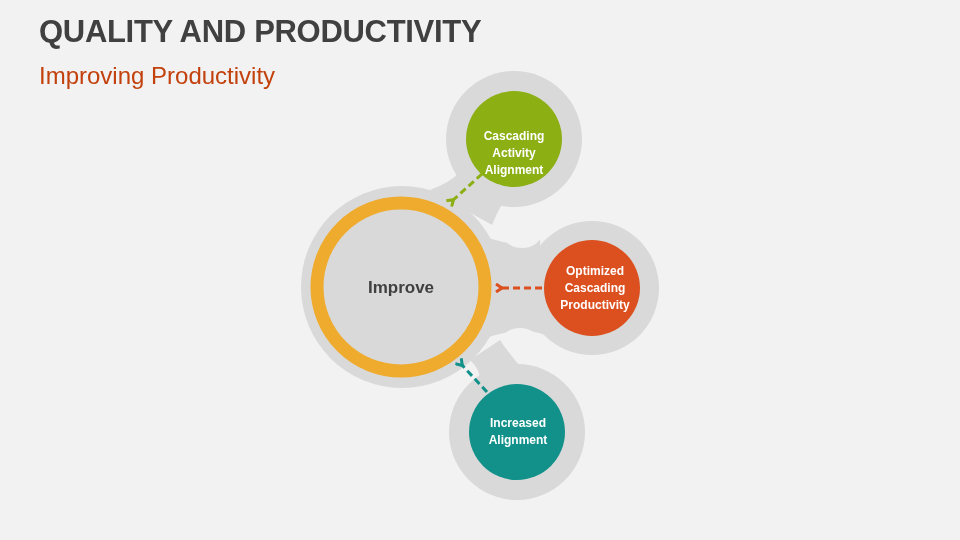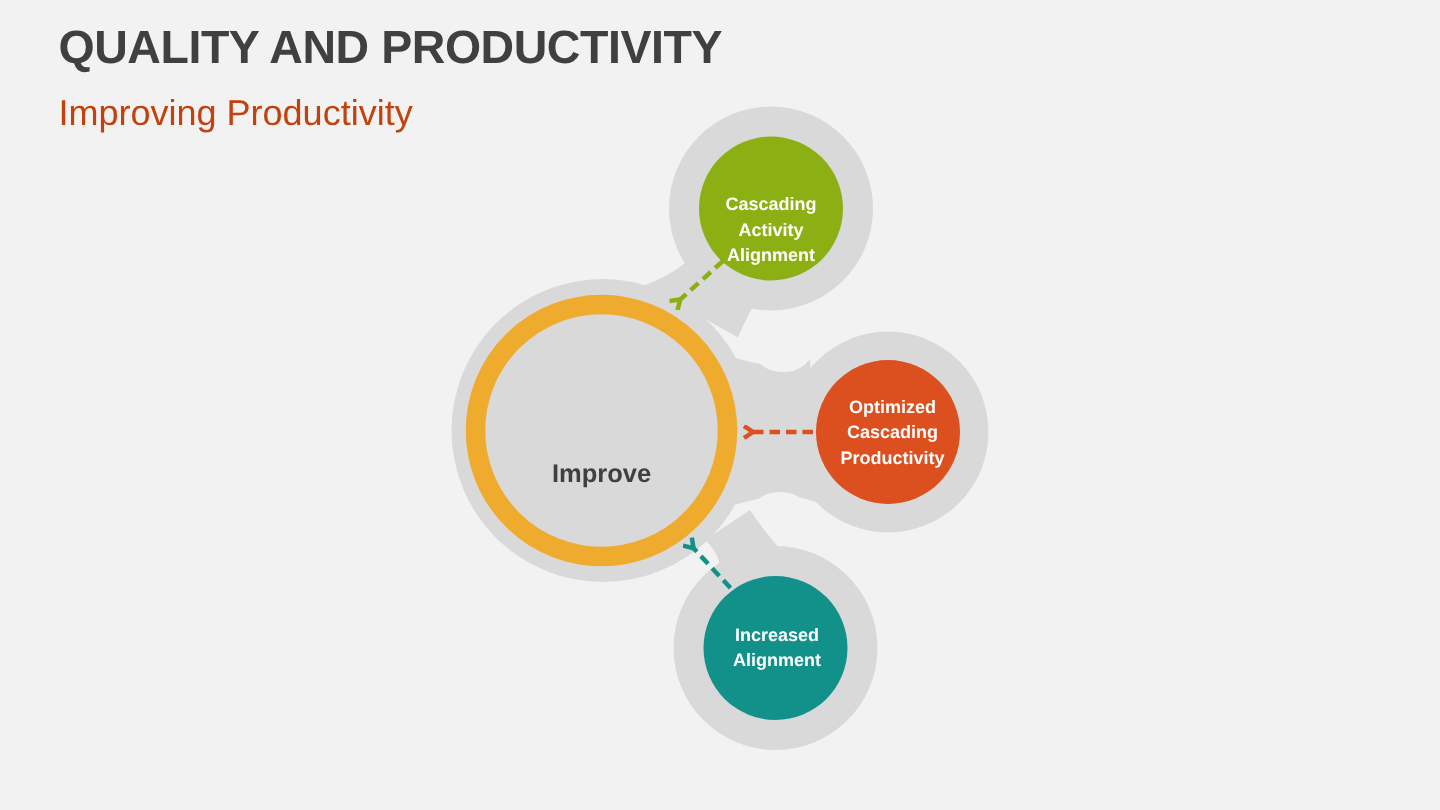--- a/index.html
+++ b/index.html
@@ -6,21 +6,21 @@
   body { width:960px; height:540px; background:#f2f2f2; position:relative; overflow:hidden;
          font-family:"Liberation Sans", sans-serif; }
   .title { position:absolute; left:39px; top:14px; font-size:31px; font-weight:bold; color:#404040;
            letter-spacing:-0.3px; font-family:Liberation Sans, sans-serif; }
   .subtitle { position:absolute; left:39px; top:62px; font-size:24px; color:#c2410c;
               font-family:"Liberation Sans", sans-serif; }
   svg.diagram { position:absolute; left:0; top:0; }
   .node-label { position:absolute; text-align:center; color:#ffffff; font-weight:bold;
                 font-size:12px; line-height:17px; display:flex; align-items:center; justify-content:center; }
   .center-label { position:absolute; text-align:center; color:#404040; font-weight:bold;
-                  font-size:17px; line-height:23px; display:flex; align-items:flex-end; justify-content:center; }
+                  font-size:17px; line-height:23px; display:flex; align-items:center; justify-content:center; }
 </style>
 </head>
 <body>
 
 <div class="title">QUALITY AND PRODUCTIVITY</div>
 <div class="subtitle">Improving Productivity</div>
 
 <svg class="diagram" width="960" height="540" viewBox="0 0 960 540">
   <defs>
     <marker id="arrG" markerWidth="10" markerHeight="10" refX="5" refY="5" orient="auto" markerUnits="userSpaceOnUse">

